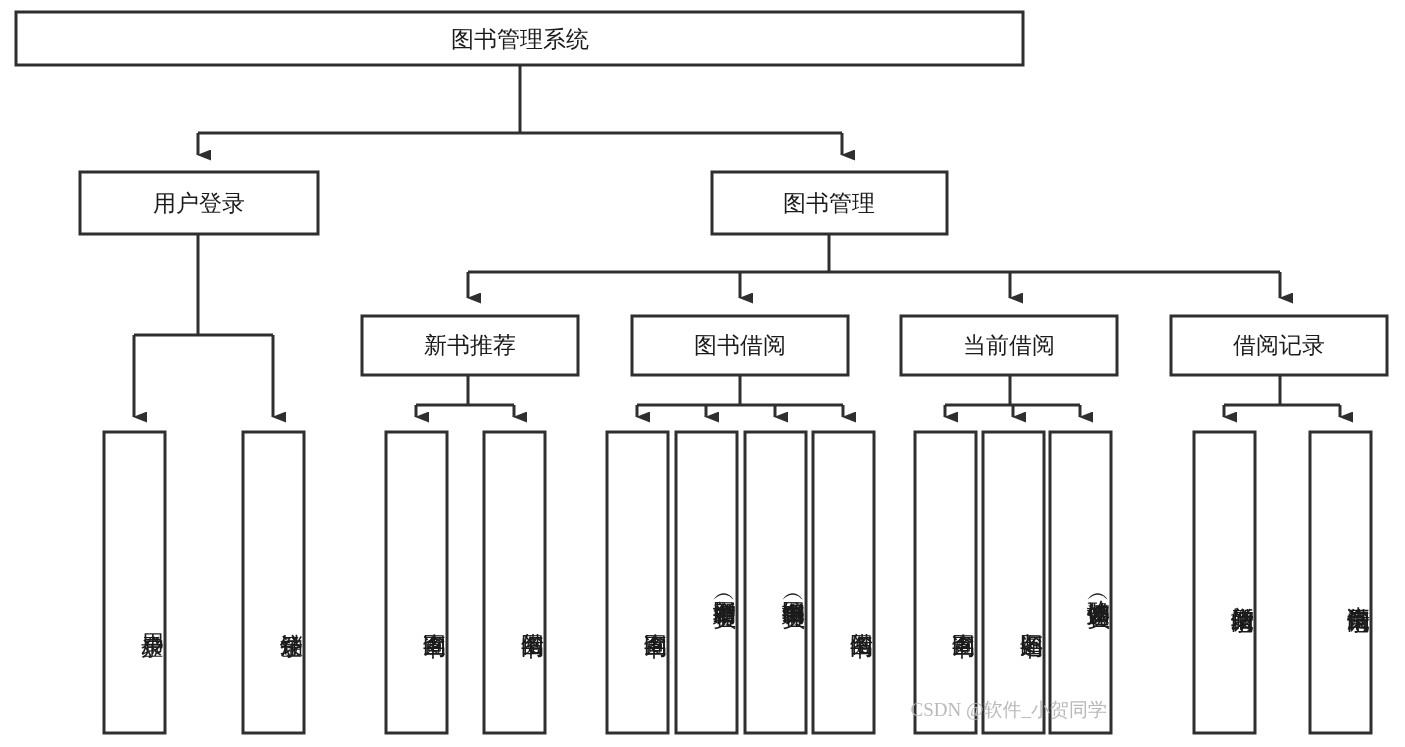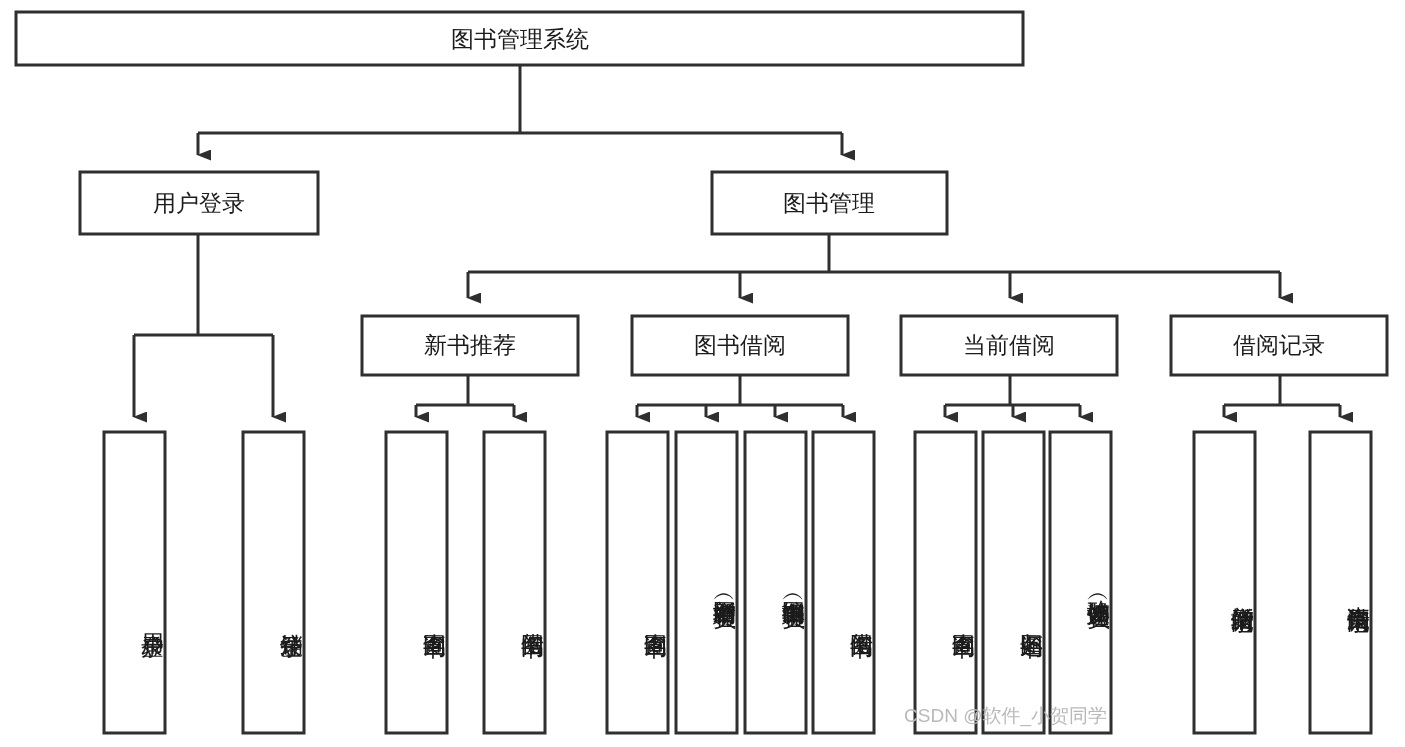--- a/index.html
+++ b/index.html
@@ -58,22 +58,22 @@
     letter-spacing: 1px;
     display: flex;
     align-items: flex-start;
     justify-content: center;
     white-space: nowrap;
     pointer-events: none;
   }
   .watermark {
     position: absolute;
     right: 8px;
-    bottom: 18px;
-    font-family: Liberation Sans, sans-serif;
+    bottom: 24px;
+    font-family: Liberation Serif, serif;
     font-size: 19px;
     color: #b9b9b9;
     white-space: nowrap;
     user-select: none;
   }
 </style>
 </head>
 <body>
 
 <div id="diagram-root">

